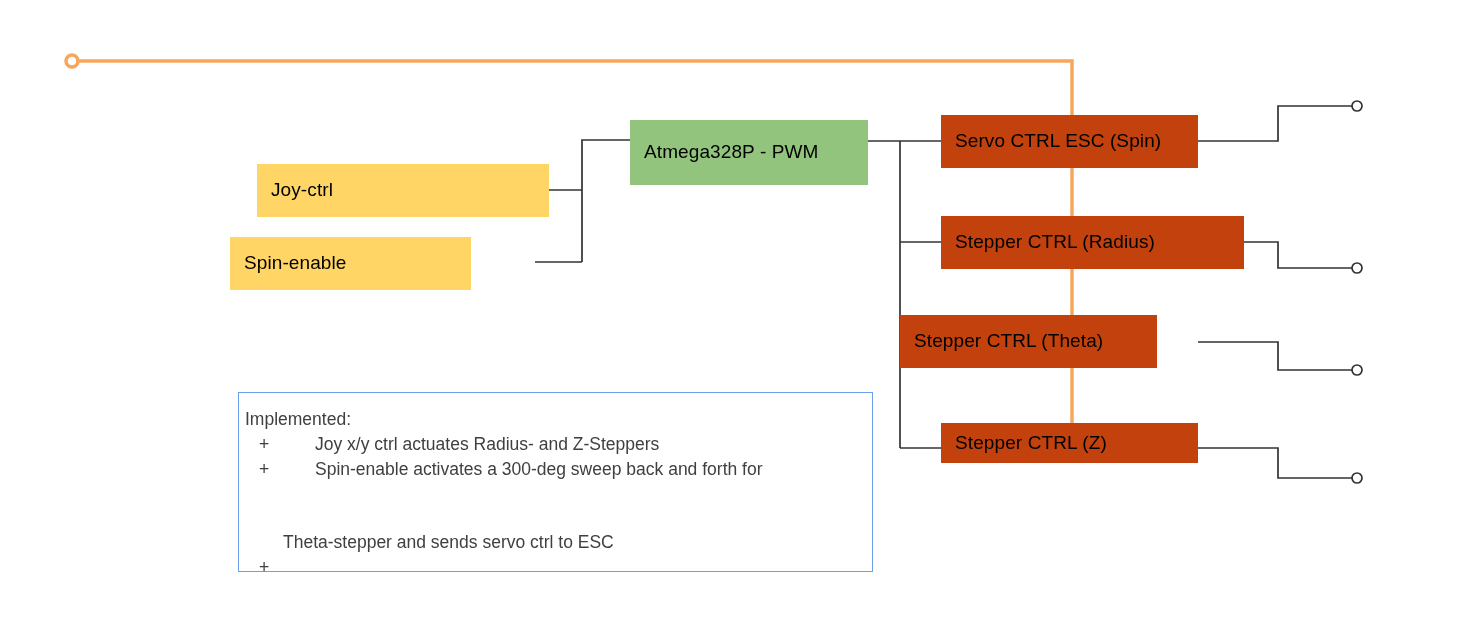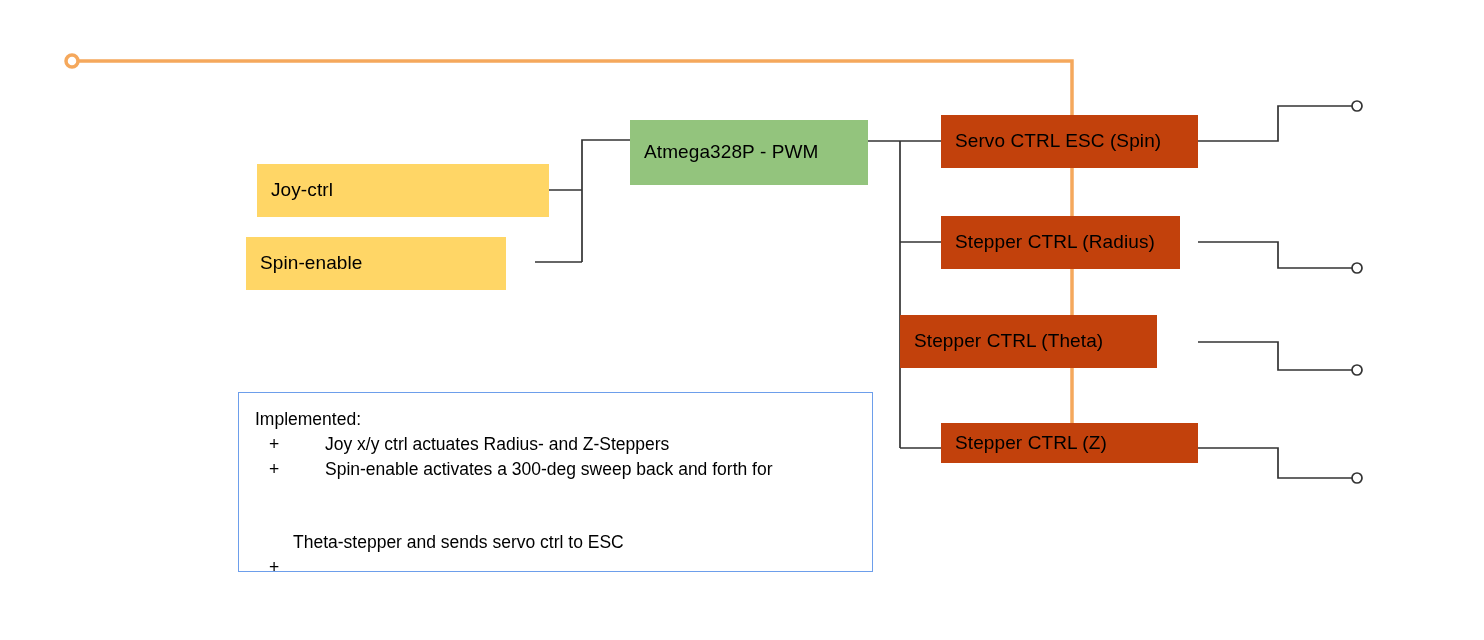--- a/index.html
+++ b/index.html
@@ -39,24 +39,24 @@
   }
   .node-input   { background: #FFD666; }
   .node-process { background: #93C47D; }
   .node-output  { background: #c2410c; }
 
   .note-box {
     position: absolute;
     box-sizing: border-box;
     border: 1.5px solid #6D9EEB;
     background: #ffffff;
-    color: #000000;
+    color: #404040;
     font-size: 17.5px;
     line-height: 25px;
-    padding: 14px 0 0 16px;
+    padding: 14px 0 0 6px;
   }
   .note-head {
     display: block;
     white-space: nowrap;
   }
   .note-item {
     display: flex;
     white-space: nowrap;
   }
   .note-bullet {
@@ -113,33 +113,33 @@
       <circle cx="1357" cy="268" r="5"></circle>
       <circle cx="1357" cy="370" r="5"></circle>
       <circle cx="1357" cy="478" r="5"></circle>
     </g>
   </svg>
 
   <div class="node node-input" style="left:230px; top:164px; width:292px; height:53px;margin-left:27px;">
     <span>Joy-ctrl</span>
   </div>
 
-  <div class="node node-input" style="left:246px; top:237px; width:260px; height:53px;">
+  <div class="node node-input" style="left:230px; top:237px; width:241px; height:53px;">
     <span>Spin-enable</span>
   </div>
 
   <div class="node node-process" style="left:630px; top:120px; width:238px; height:65px;">
     <span>Atmega328P - PWM</span>
   </div>
 
   <div class="node node-output" style="left:941px; top:115px; width:257px; height:53px;">
     <span>Servo CTRL ESC (Spin)</span>
   </div>
 
-  <div class="node node-output" style="left:941px; top:216px; width:239px; height:53px;">
+  <div class="node node-output" style="left:941px; top:216px; width:303px; height:53px;">
     <span>Stepper CTRL (Radius)</span>
   </div>
 
   <div class="node node-output" style="left:900px; top:315px; width:257px; height:53px;">
     <span>Stepper CTRL (Theta)</span>
   </div>
 
   <div class="node node-output" style="left:941px; top:423px; width:257px; height:40px;">
     <span>Stepper CTRL (Z)</span>
   </div>

